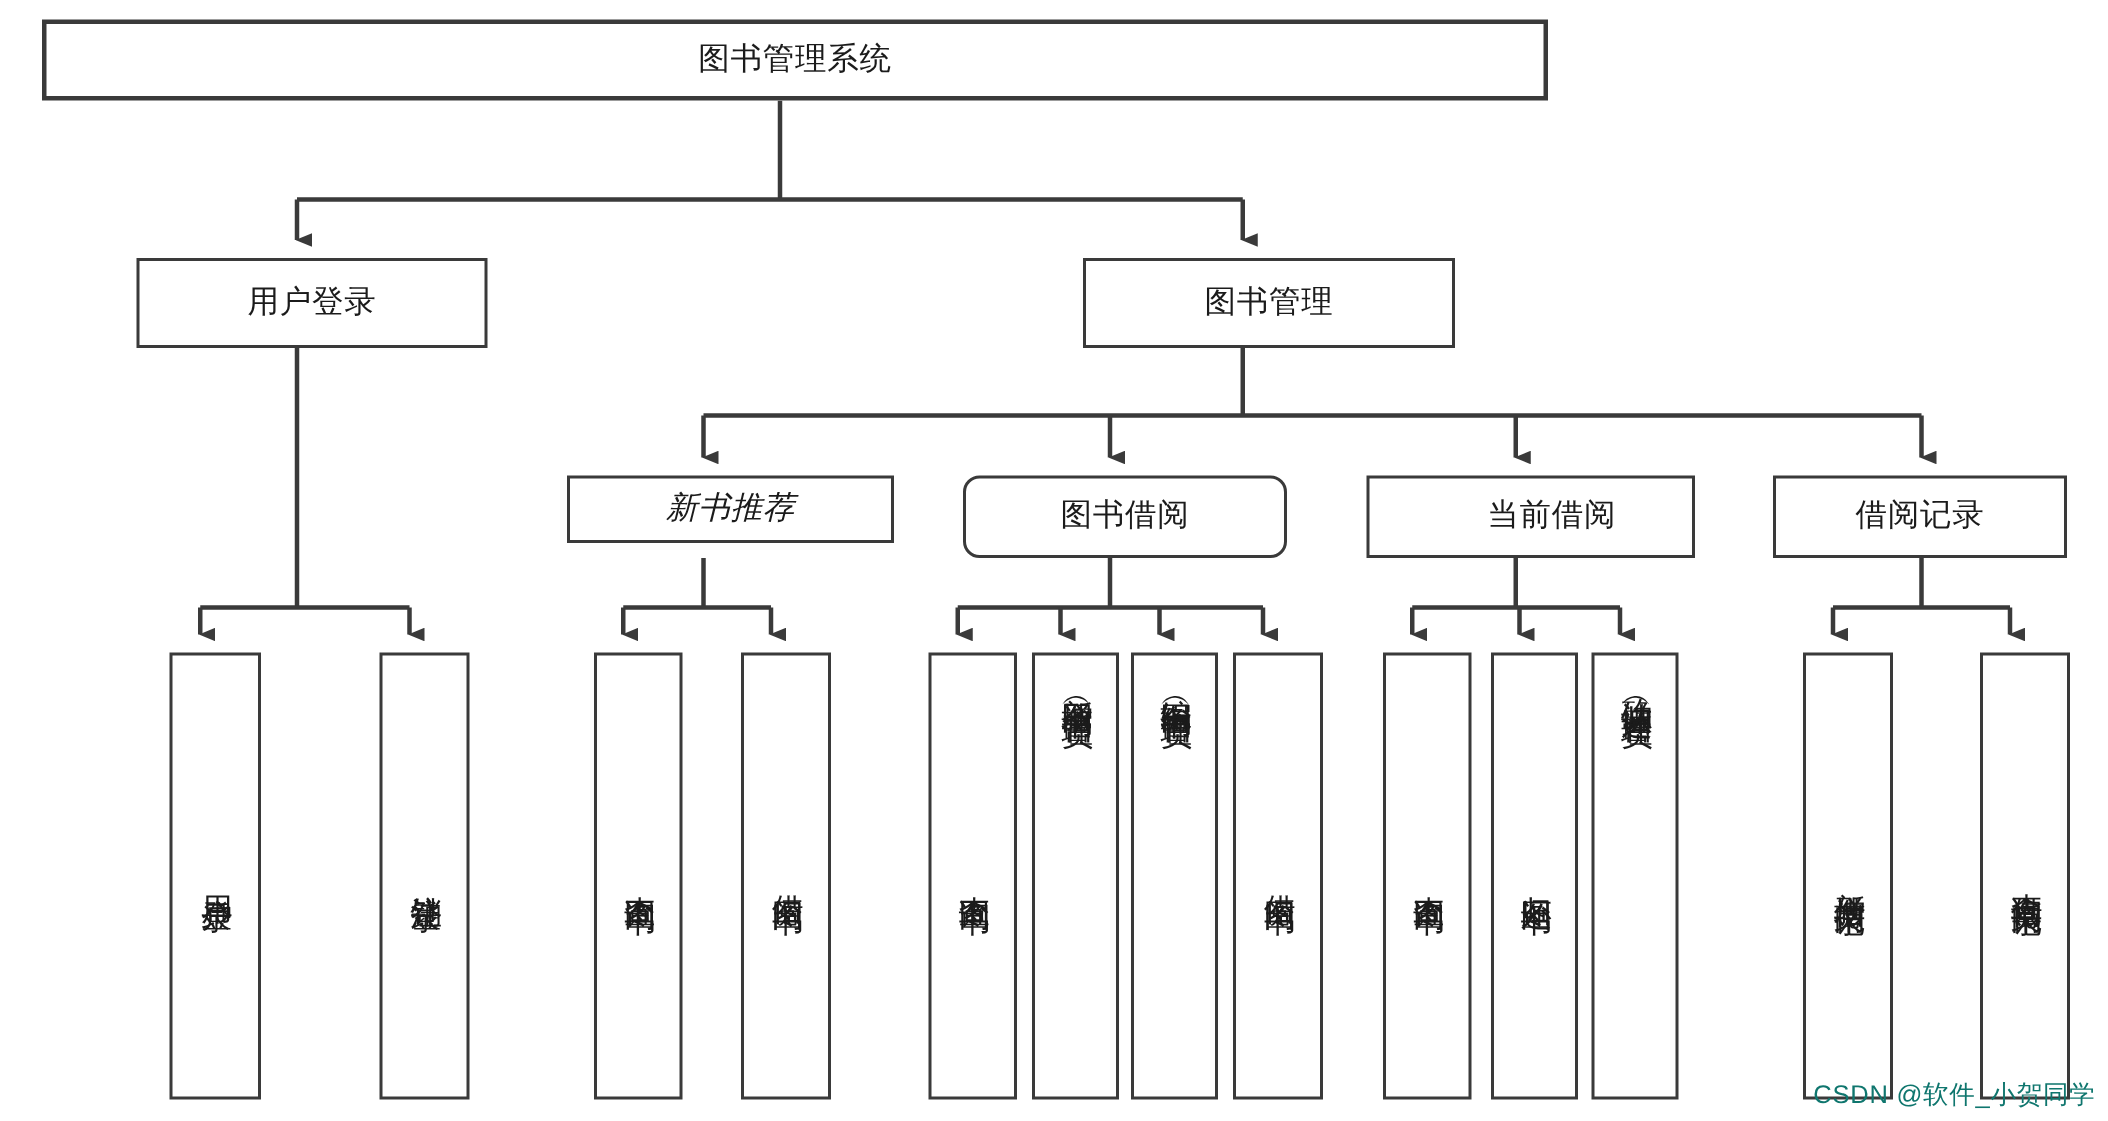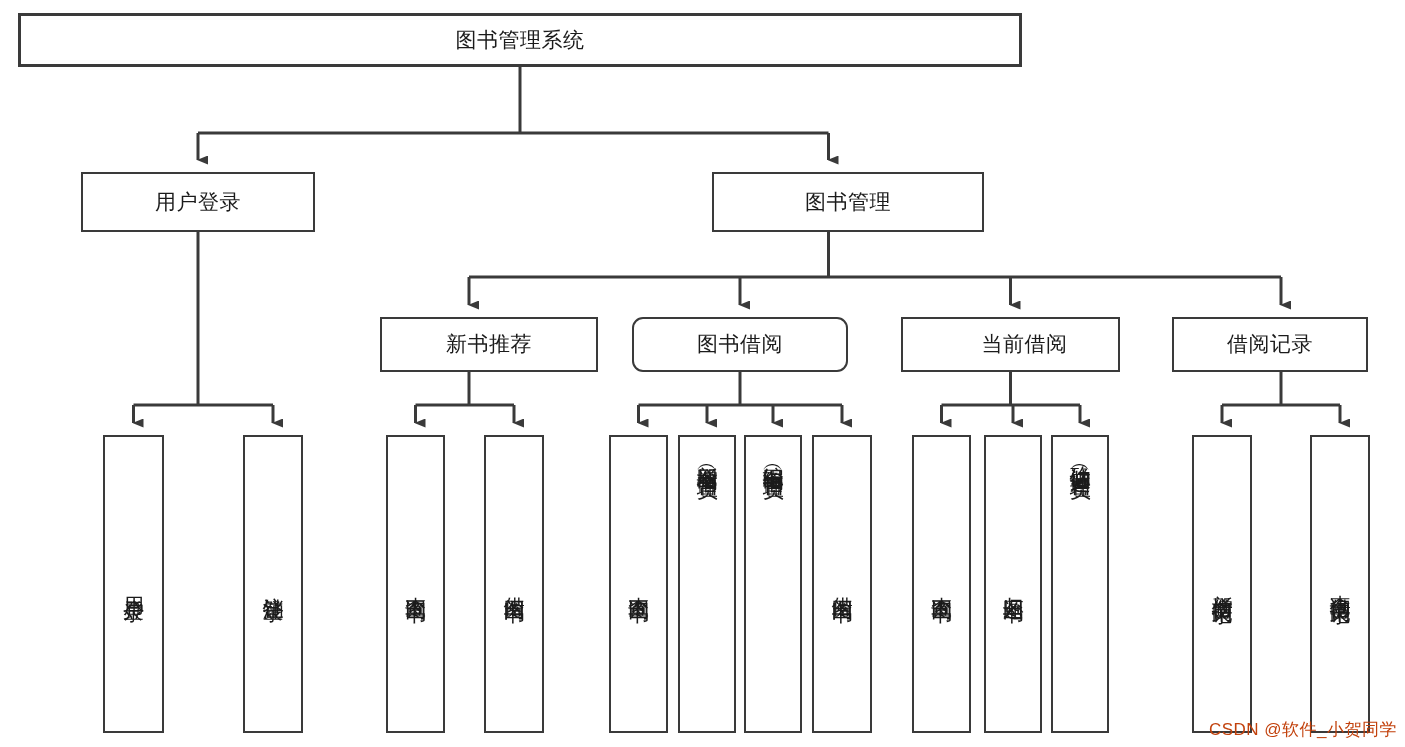--- a/index.html
+++ b/index.html
@@ -29,20 +29,21 @@
   }
   .node {
     position: absolute;
     box-sizing: border-box;
     background: #ffffff;
     border: 2.5px solid #3a3a3a;
     display: flex;
     align-items: center;
     justify-content: center;
     color: #1b1b1b;
+    margin-left: 10px;
   }
   .node.root {
     border-width: 3px;
   }
   .node-label {
     font-size: 21px;
     line-height: 1.15;
     letter-spacing: 0.5px;
     white-space: nowrap;
   }
@@ -61,21 +62,21 @@
     font-size: 21px;
     line-height: 1.35;
     letter-spacing: 2px;
     white-space: nowrap;
   }
   .watermark {
     position: absolute;
     right: 8px;
     bottom: 6px;
     font-size: 17px;
-    color: #c2410c;
+    color: #0f766e;
     letter-spacing: 0.5px;
     white-space: nowrap;
     margin-top: 44px;
   }
 </style>
 </head>
 <body>
 
 <div id="diagram-root">
 
@@ -122,24 +123,24 @@
       </g>
   </svg>
 
   <div id="nodes-layer">
       <div class="node root" style="left: 18px; top: 13px; width: 1004px; height: 54px;">
         <span class="node-label">图书管理系统</span>
       </div>
       <div class="node mid" style="left: 81px; top: 172px; width: 234px; height: 60px;">
         <span class="node-label">用户登录</span>
       </div>
-      <div class="node mid" style="left: 712px; top: 172px; width: 272px; height: 60px;">
+      <div class="node mid" style="left: 712px; top: 172px; width: 248px; height: 60px;">
         <span class="node-label">图书管理</span>
       </div>
-      <div class="node mid" style="left: 380px; top: 317px; width: 218px; height: 55px;">
+      <div class="node mid" style="left: 368px; top: 317px; width: 218px; height: 45px; font-style: italic;">
         <span class="node-label">新书推荐</span>
       </div>
       <div class="node mid" style="left: 632px; top: 317px; width: 216px; height: 55px; border-radius: 11px;">
         <span class="node-label">图书借阅</span>
       </div>
       <div class="node mid" style="left: 901px; top: 317px; width: 219px; height: 55px; padding-left: 28px;">
         <span class="node-label">当前借阅</span>
       </div>
       <div class="node mid" style="left: 1172px; top: 317px; width: 196px; height: 55px;">
         <span class="node-label">借阅记录</span>

